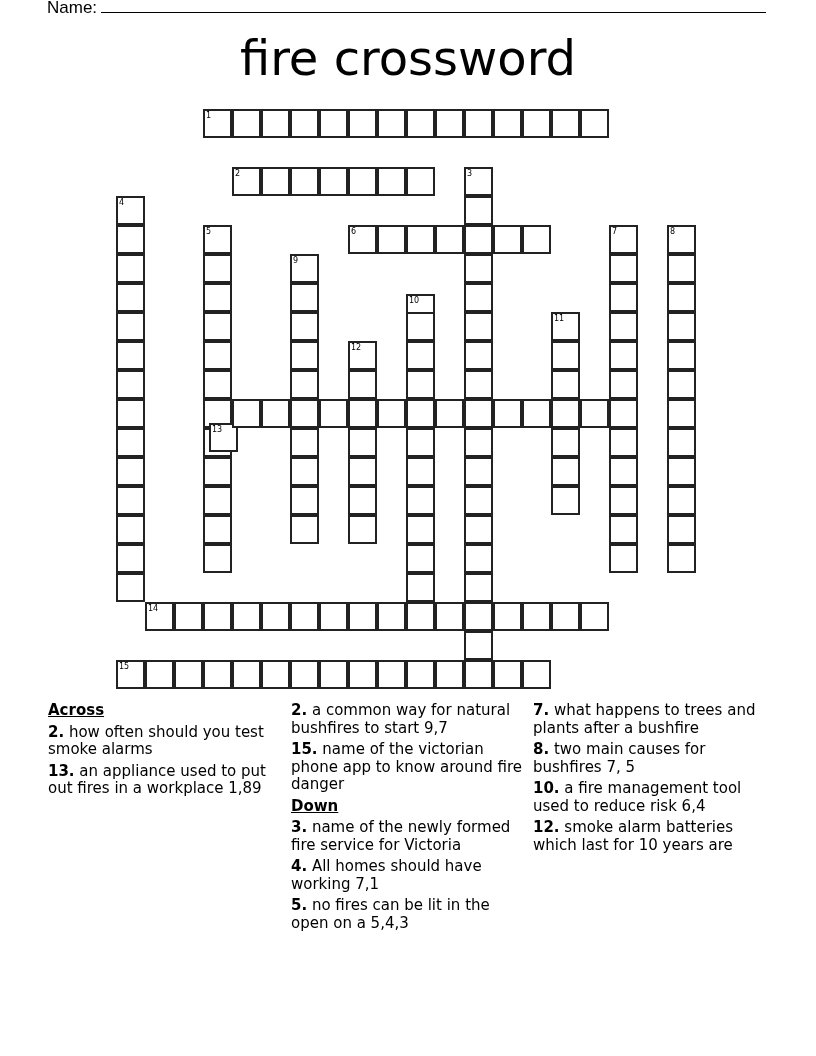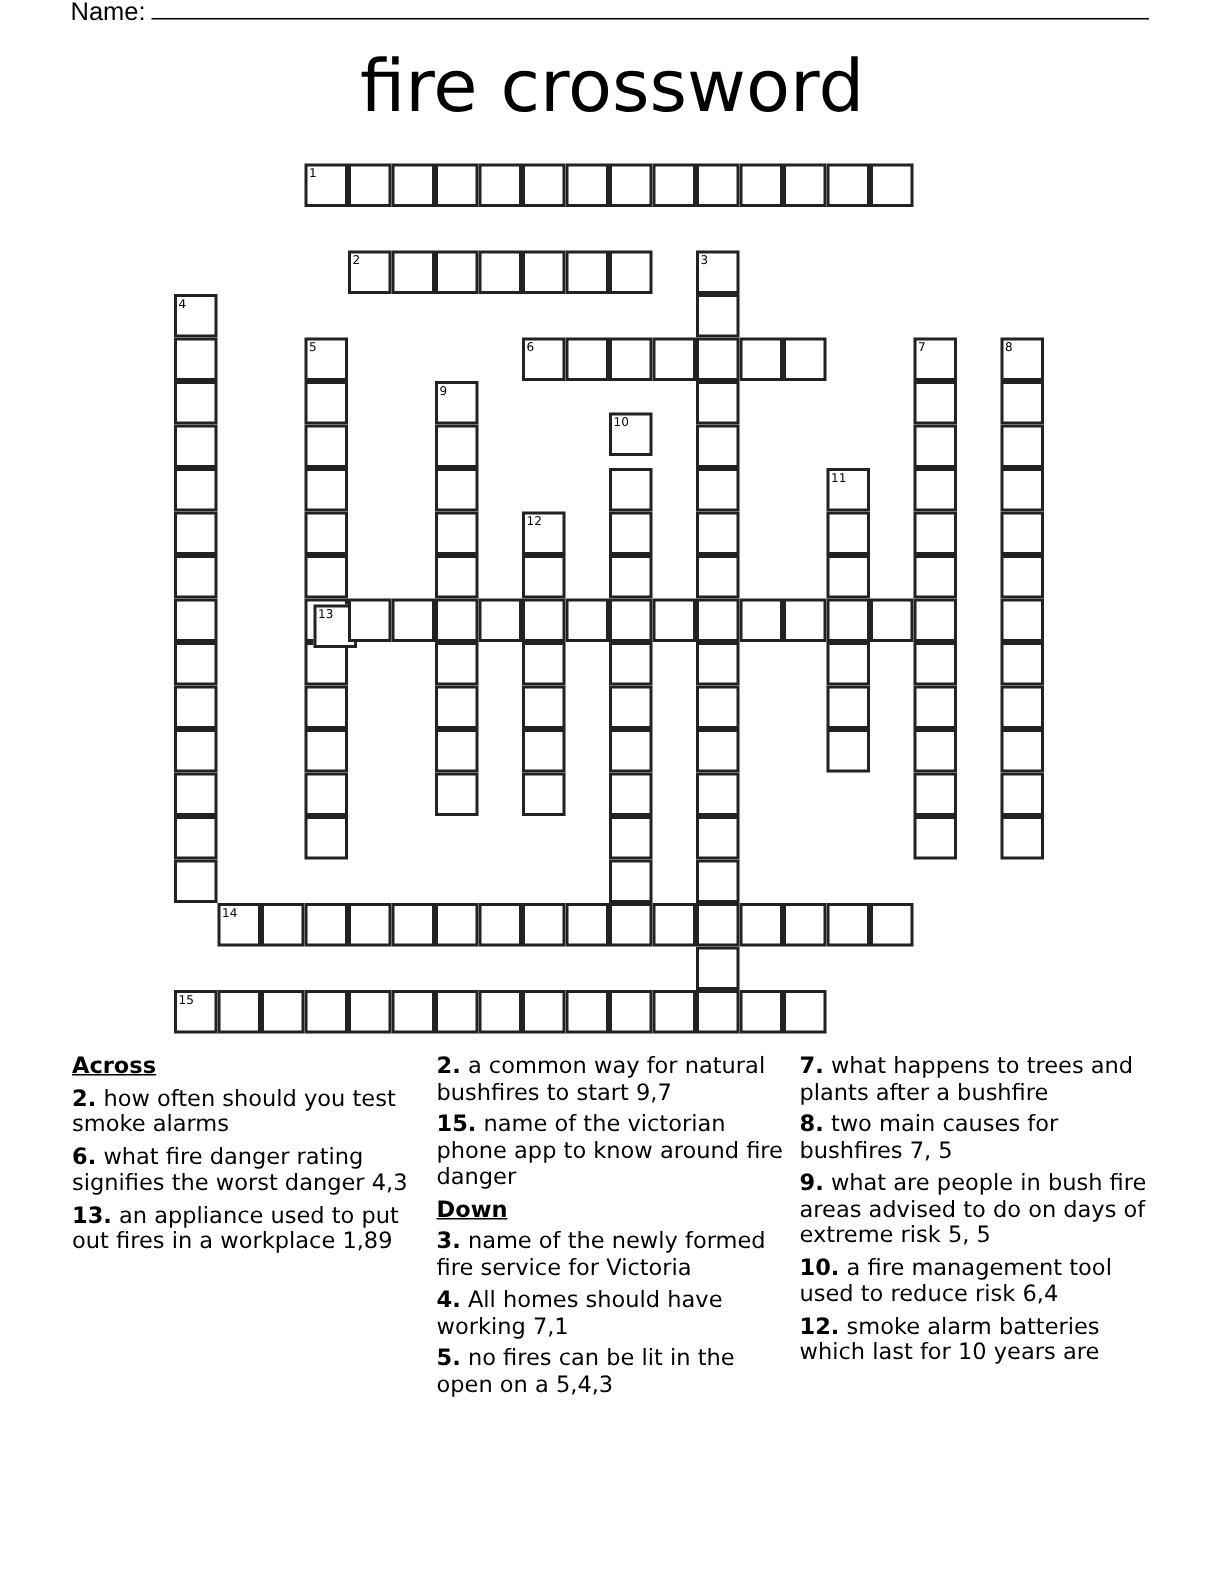--- a/index.html
+++ b/index.html
@@ -144,21 +144,21 @@
     </div>
     <div class="cell" style="left: 291px; top: 284px;"></div>
     <div class="cell" style="left: 291px; top: 313px;"></div>
     <div class="cell" style="left: 291px; top: 342px;"></div>
     <div class="cell" style="left: 291px; top: 371px;"></div>
     <div class="cell" style="left: 291px; top: 400px;"></div>
     <div class="cell" style="left: 291px; top: 429px;"></div>
     <div class="cell" style="left: 291px; top: 458px;"></div>
     <div class="cell" style="left: 291px; top: 487px;"></div>
     <div class="cell" style="left: 291px; top: 516px;"></div>
-    <div class="cell" style="left: 407px; top: 276px;">
+    <div class="cell" style="left: 407px; top: 295px;">
       <span class="num">10</span>
     </div>
     <div class="cell" style="left: 407px; top: 313px;"></div>
     <div class="cell" style="left: 407px; top: 342px;"></div>
     <div class="cell" style="left: 407px; top: 371px;"></div>
     <div class="cell" style="left: 407px; top: 400px;"></div>
     <div class="cell" style="left: 407px; top: 429px;"></div>
     <div class="cell" style="left: 407px; top: 458px;"></div>
     <div class="cell" style="left: 407px; top: 487px;"></div>
     <div class="cell" style="left: 407px; top: 516px;"></div>
@@ -176,21 +176,21 @@
     <div class="cell" style="left: 552px; top: 487px;"></div>
     <div class="cell" style="left: 349px; top: 342px;">
       <span class="num">12</span>
     </div>
     <div class="cell" style="left: 349px; top: 371px;"></div>
     <div class="cell" style="left: 349px; top: 400px;"></div>
     <div class="cell" style="left: 349px; top: 429px;"></div>
     <div class="cell" style="left: 349px; top: 458px;"></div>
     <div class="cell" style="left: 349px; top: 487px;"></div>
     <div class="cell" style="left: 349px; top: 516px;"></div>
-    <div class="cell" style="left: 175px; top: 404px; margin-left: 34px;">
+    <div class="cell" style="left: 175px; top: 424px; margin-left: 34px;">
       <span class="num">13</span>
     </div>
     <div class="cell" style="left: 233px; top: 400px;"></div>
     <div class="cell" style="left: 262px; top: 400px;"></div>
     <div class="cell" style="left: 320px; top: 400px;"></div>
     <div class="cell" style="left: 378px; top: 400px;"></div>
     <div class="cell" style="left: 436px; top: 400px;"></div>
     <div class="cell" style="left: 494px; top: 400px;"></div>
     <div class="cell" style="left: 523px; top: 400px;"></div>
     <div class="cell" style="left: 581px; top: 400px;"></div>
@@ -224,32 +224,30 @@
     <div class="cell" style="left: 378px; top: 661px;"></div>
     <div class="cell" style="left: 407px; top: 661px;"></div>
     <div class="cell" style="left: 436px; top: 661px;"></div>
     <div class="cell" style="left: 494px; top: 661px;"></div>
     <div class="cell" style="left: 523px; top: 661px;"></div>
   </div>
 
 <div class="clues col1">
   <div class="heading">Across</div>
   <div class="clue"><b>2.</b> <span>how often should you test smoke alarms</span></div>
-  <div class="clue"><b>6.</b> <span>what fire danger rating signifies the worst danger 4,3</span></div>
   <div class="clue"><b>13.</b> <span>an appliance used to put out fires in a workplace 1,89</span></div>
 </div>
 
 <div class="clues col2">
   <div class="clue"><b>2.</b> <span>a common way for natural bushfires to start 9,7</span></div>
   <div class="clue"><b>15.</b> <span>name of the victorian phone app to know around fire danger</span></div>
   <div class="heading">Down</div>
   <div class="clue"><b>3.</b> <span>name of the newly formed fire service for Victoria</span></div>
   <div class="clue"><b>4.</b> <span>All homes should have working 7,1</span></div>
   <div class="clue"><b>5.</b> <span>no fires can be lit in the open on a 5,4,3</span></div>
 </div>
 
 <div class="clues col3">
   <div class="clue"><b>7.</b> <span>what happens to trees and plants after a bushfire</span></div>
   <div class="clue"><b>8.</b> <span>two main causes for bushfires 7, 5</span></div>
-  <div class="clue"><b>9.</b> <span>what are people in bush fire areas advised to do on days of extreme risk 5, 5</span></div>
   <div class="clue"><b>10.</b> <span>a fire management tool used to reduce risk 6,4</span></div>
   <div class="clue"><b>12.</b> <span>smoke alarm batteries which last for 10 years are</span></div>
 </div>
 
 </body></html>

